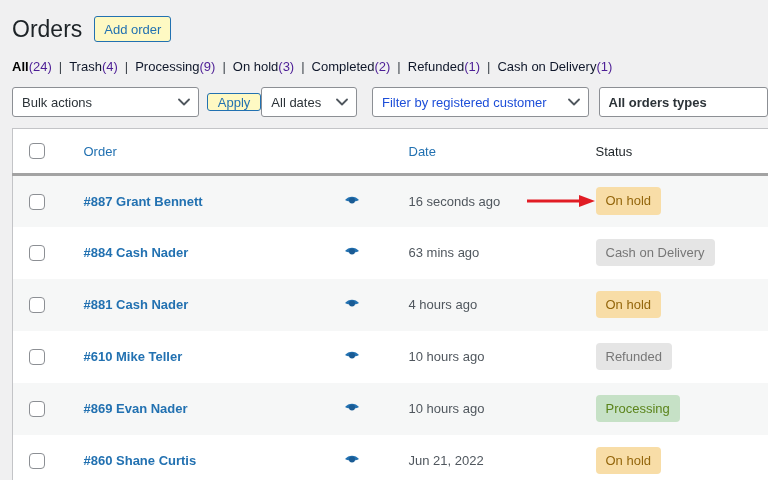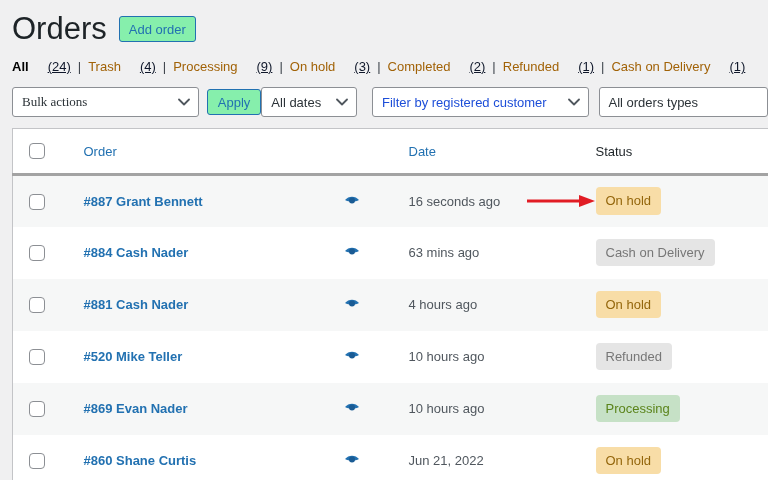--- a/index.html
+++ b/index.html
@@ -8,62 +8,62 @@
     overflow: hidden;
     background: #f0f0f1;
     font-family: "Liberation Sans", sans-serif;
     font-size: 13px;
     color: #3c434a;
   }
   .wrap { padding: 14px 0 0 12px; }
 
   
   .title-row { display: flex; align-items: center; gap: 12px; height: 30px; }
-  .page-title { font-size: 31px; font-weight: 400; color: #1d2327; line-height: 30px; }
+  .page-title { font-size: 23px; font-weight: 400; color: #1d2327; line-height: 30px; }
   .btn {
     display: inline-flex; align-items: center; justify-content: center;
-    background: #86efac;
+    background: #fef9c3;
     border: 1px solid #2271b1;
     color: #2271b1;
     border-radius: 3px;
     font-size: 13px;
     font-family: "Liberation Sans", sans-serif;
     cursor: pointer;
   }
   .add-order-btn { height: 26px; padding: 0 9px; font-weight: 400; }
 
   
   .subsubsub { margin-top: 15px; list-style: none; display: flex; flex-wrap: nowrap; align-items: flex-start; }
   .subsubsub li { display: flex; align-items: center; white-space: nowrap; }
   .subsubsub li + li::before { content: "|"; color: #3c434a; margin: 0 7px; }
-  .subsubsub a { text-decoration: none; color: #a16207; }
+  .subsubsub a { text-decoration: none; color: #0f172a; }
   .subsubsub .current a { color: #000; font-weight: 700; }
-  .subsubsub .count { color: #0f172a; margin-left: 19px; text-decoration: underline; }
+  .subsubsub .count { color: #4c1d95; margin-left: 0; }
 
   
   .toolbar { margin-top: 13px; display: flex; align-items: center; }
   .select {
     position: relative;
     height: 30px;
     background: #fff;
     border: 1px solid #8c8f94;
     border-radius: 3px;
     display: inline-flex; align-items: center;
     padding: 0 28px 0 9px;
     color: #2c3338;
     cursor: pointer;
     white-space: nowrap; overflow: hidden;
   }
   .select .chev { position: absolute; right: 8px; top: 50%; transform: translateY(-50%); }
   .select.placeholder { color: #1d4ed8; }
-  .sel-bulk   { width: 193px; font-family: Liberation Serif, serif; }
-  .sel-apply  { margin-left: 8px; height: 26px; padding: 0 10px; }
+  .sel-bulk   { width: 193px; }
+  .sel-apply  { margin-left: 8px; height: 18px; padding: 0 10px; }
   .sel-dates  { width: 98px; }
   .sel-cust   { margin-left: 15px; width: 224px; }
-  .sel-types  { margin-left: 10px; width: 175px; }
+  .sel-types  { margin-left: 10px; width: 175px; font-weight: bold; }
 
   
   .orders-table-wrap { margin-top: 11px; }
   table.orders {
     width: 766px;
     border-collapse: collapse;
     background: #fff;
     border: 1px solid #c3c4c7;
     border-right: none;
     border-bottom: none;
@@ -242,21 +242,21 @@
           <td class="cell-eye"><span class="eye-btn"><svg width="18" height="11" viewBox="0 0 18 11">
                   <path d="M2 5 C5.5 0.5, 12.5 0.5, 16 5 C12.5 7, 5.5 7, 2 5 Z" fill="#2271b1"></path>
                   <circle cx="9" cy="5.6" r="3" fill="#1a5b94"></circle>
                 </svg></span></td>
           <td class="cell-date"><span class="date-text">4 hours ago</span></td>
           <td class="cell-status"><span class="status-badge" data-status="on-hold">On hold</span></td>
         </tr>
 
         <tr>
           <td class="cell-cb"><input type="checkbox" style=""></td>
-          <td class="cell-order"><a class="order-link">#520 Mike Teller</a></td>
+          <td class="cell-order"><a class="order-link">#610 Mike Teller</a></td>
           <td class="cell-eye"><span class="eye-btn"><svg width="18" height="11" viewBox="0 0 18 11">
                   <path d="M2 5 C5.5 0.5, 12.5 0.5, 16 5 C12.5 7, 5.5 7, 2 5 Z" fill="#2271b1"></path>
                   <circle cx="9" cy="5.6" r="3" fill="#1a5b94"></circle>
                 </svg></span></td>
           <td class="cell-date"><span class="date-text">10 hours ago</span></td>
           <td class="cell-status"><span class="status-badge" data-status="gray">Refunded</span></td>
         </tr>
 
         <tr>
           <td class="cell-cb"><input type="checkbox" style=""></td>

